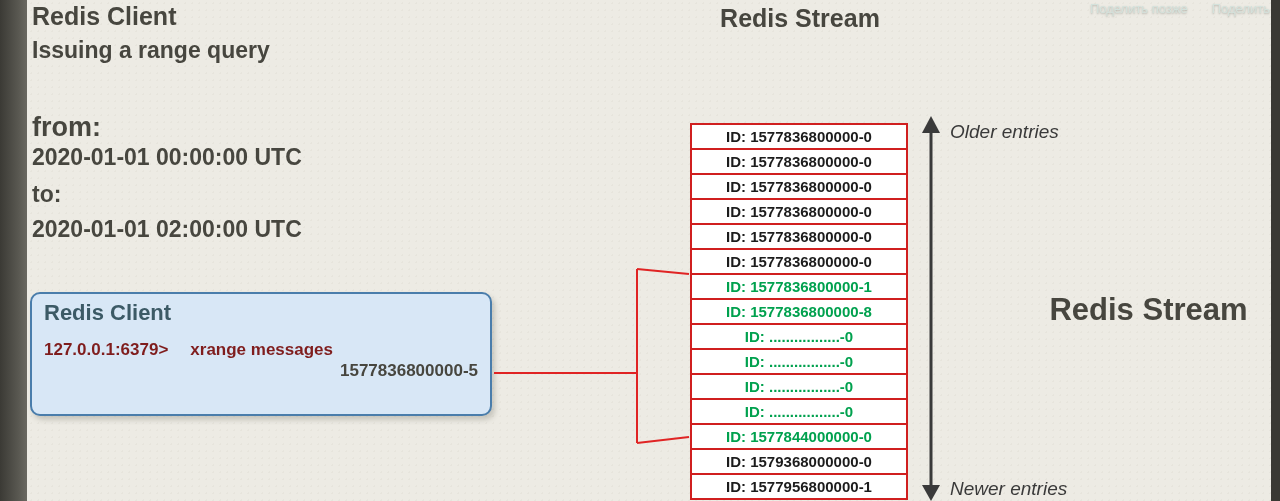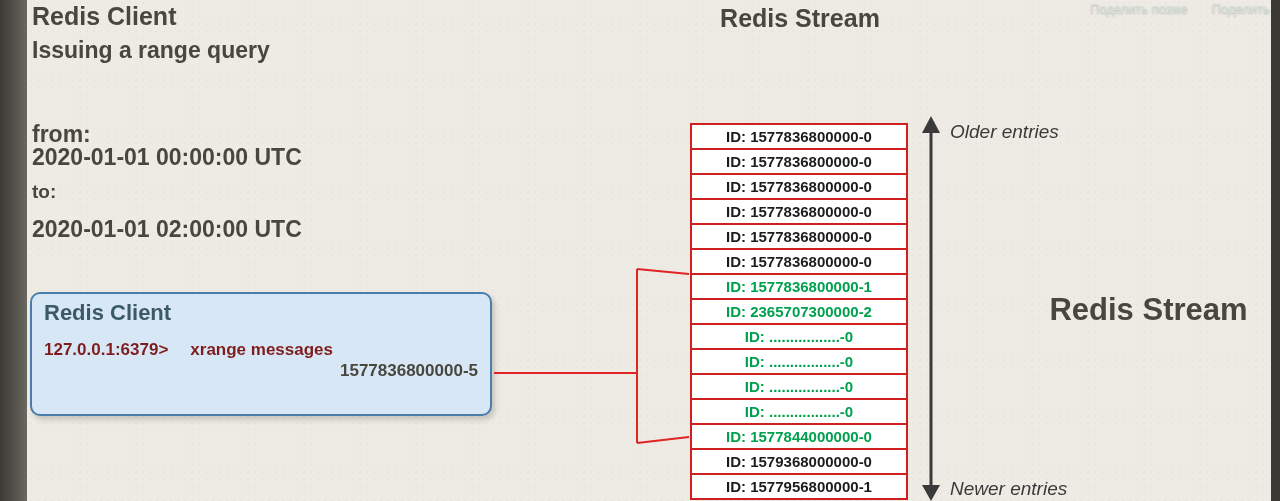--- a/index.html
+++ b/index.html
@@ -25,23 +25,23 @@
   .strip-right{position:absolute;right:0;top:0;width:9px;height:501px;
     background:#3a3934;z-index:5;}
 
   .yt-overlay{position:absolute;top:1px;right:10px;display:flex;gap:24px;z-index:4;
     font-size:13px;color:#d4e2dc;text-shadow:0 1px 2px rgba(60,60,50,0.35);
     white-space:nowrap;}
   .yt-overlay span{cursor:pointer;}
 
   .h-title{position:absolute;left:32px;top:2px;font-size:25px;font-weight:bold;}
   .h-sub{position:absolute;left:32px;top:37px;font-size:23px;font-weight:bold;}
-  .from-label{position:absolute;left:32px;top:121px;font-size:23px;font-weight:bold;}
+  .from-label{position:absolute;left:32px;top:112px;font-size:27px;font-weight:bold;}
   .from-value{position:absolute;left:32px;top:144px;font-size:23px;font-weight:bold;}
-  .to-label{position:absolute;left:32px;top:181px;font-size:19px;font-weight:bold;}
+  .to-label{position:absolute;left:32px;top:181px;font-size:23px;font-weight:bold;}
   .to-value{position:absolute;left:32px;top:216px;font-size:23px;font-weight:bold;}
 
   .client-box{position:absolute;left:30px;top:292px;width:462px;height:124px;
     background:var(--client-bg);border:2px solid var(--client-border);
     border-radius:10px;box-shadow:3px 4px 5px rgba(90,90,80,0.25);padding:6px 12px;}
   .client-box .cb-title{font-size:22px;font-weight:bold;color:#3c5a66;}
   .client-box .cb-cmd{margin-top:14px;font-size:17px;font-weight:bold;color:#7f1d1d;}
   .client-box .cb-cmd .prompt{margin-right:22px;}
   .client-box .cb-args{font-size:17px;font-weight:bold;color:#47463f;
     text-align:right;padding-right:0px;line-height:22px;}
@@ -99,21 +99,21 @@
   <div class="stream-heading">Redis Stream</div>
 
   <div class="stream-stack">
       <div class="stream-row">ID: 1577836800000-0</div>
       <div class="stream-row">ID: 1577836800000-0</div>
       <div class="stream-row">ID: 1577836800000-0</div>
       <div class="stream-row">ID: 1577836800000-0</div>
       <div class="stream-row">ID: 1577836800000-0</div>
       <div class="stream-row">ID: 1577836800000-0</div>
       <div class="stream-row in-range">ID: 1577836800000-1</div>
-      <div class="stream-row in-range">ID: 2365707300000-2</div>
+      <div class="stream-row in-range">ID: 1577836800000-8</div>
       <div class="stream-row in-range">ID: .................-0</div>
       <div class="stream-row in-range">ID: .................-0</div>
       <div class="stream-row in-range">ID: .................-0</div>
       <div class="stream-row in-range">ID: .................-0</div>
       <div class="stream-row in-range">ID: 1577844000000-0</div>
       <div class="stream-row">ID: 1579368000000-0</div>
       <div class="stream-row">ID: 1577956800000-1</div>
     </div>
 
   <div class="older-label">Older entries</div>

